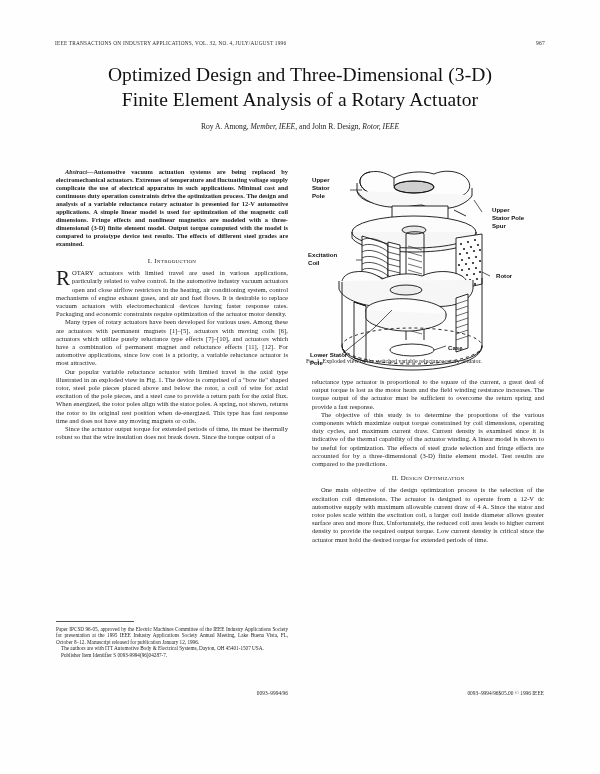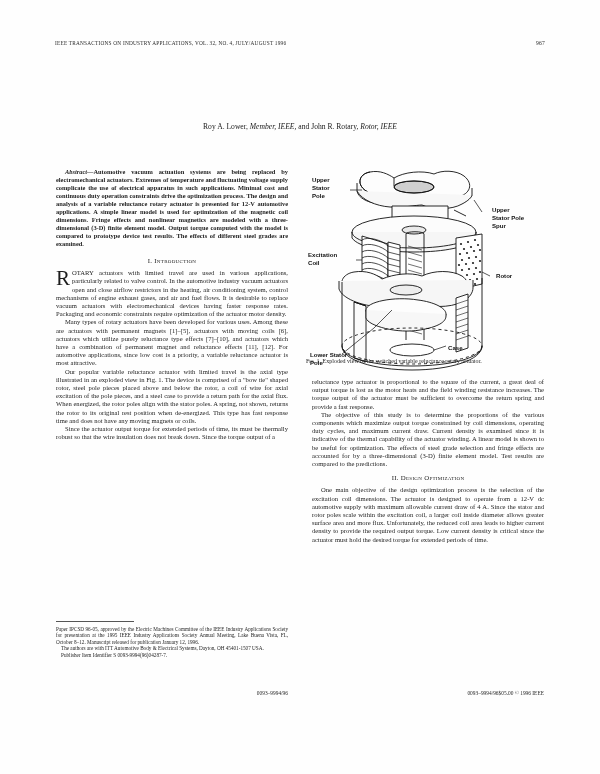--- a/index.html
+++ b/index.html
@@ -176,26 +176,30 @@
 </head>
 <body>
 
 <div class="page">
 
   <div class="runhead">
     <span class="journal">IEEE TRANSACTIONS ON INDUSTRY APPLICATIONS, VOL. 32, NO. 4, JULY/AUGUST 1996</span>
     <span class="pageno">967</span>
   </div>
 
+  <div class="title">
+    <span class="l1">Optimized Design and Three-Dimensional (3-D)</span>
+    <span class="l2">Finite Element Analysis of a Rotary Actuator</span>
+  </div>
 
   <div class="authors">
-    <span>Roy A. Lower,</span>
+    <span>Roy A. Among,</span>
     <i>Member, IEEE,</i>
     <span>and</span>
-    <span>John R. Rotary,</span>
+    <span>John R. Design,</span>
     <i>Rotor, IEEE</i>
   </div>
 
   <div class="col col-left">
 
     <p class="abstract">
       <span class="lead">Abstract—</span><span>Automotive vacuum actuation systems are being replaced by electromechanical actuators. Extremes of temperature and fluctuating voltage supply complicate the use of electrical apparatus in such applications. Minimal cost and continuous duty operation constraints drive the optimization process. The design and analysis of a variable reluctance rotary actuator is presented for 12-V automotive applications. A simple linear model is used for optimization of the magnetic coil dimensions. Fringe effects and nonlinear magnetics are modeled with a three-dimensional (3-D) finite element model. Output torque computed with the model is compared to prototype device test results. The effects of different steel grades are examined.</span>
     </p>
 
     <div class="sect-head">

